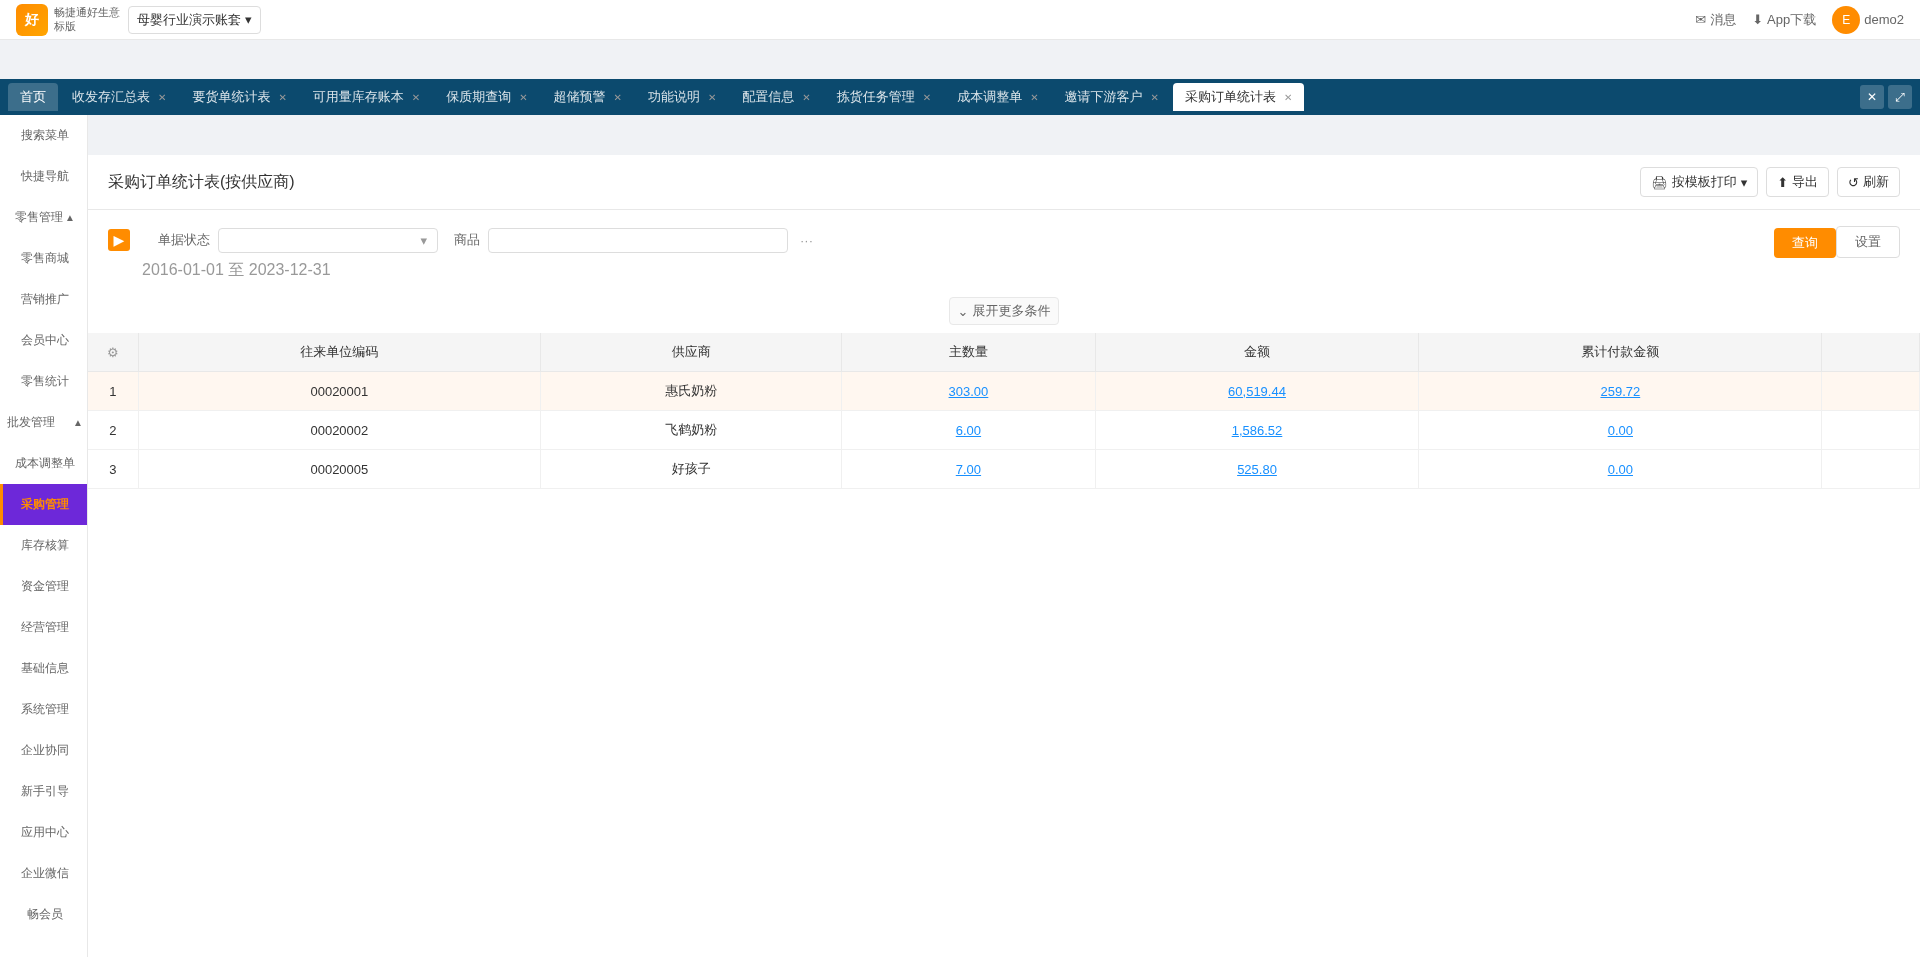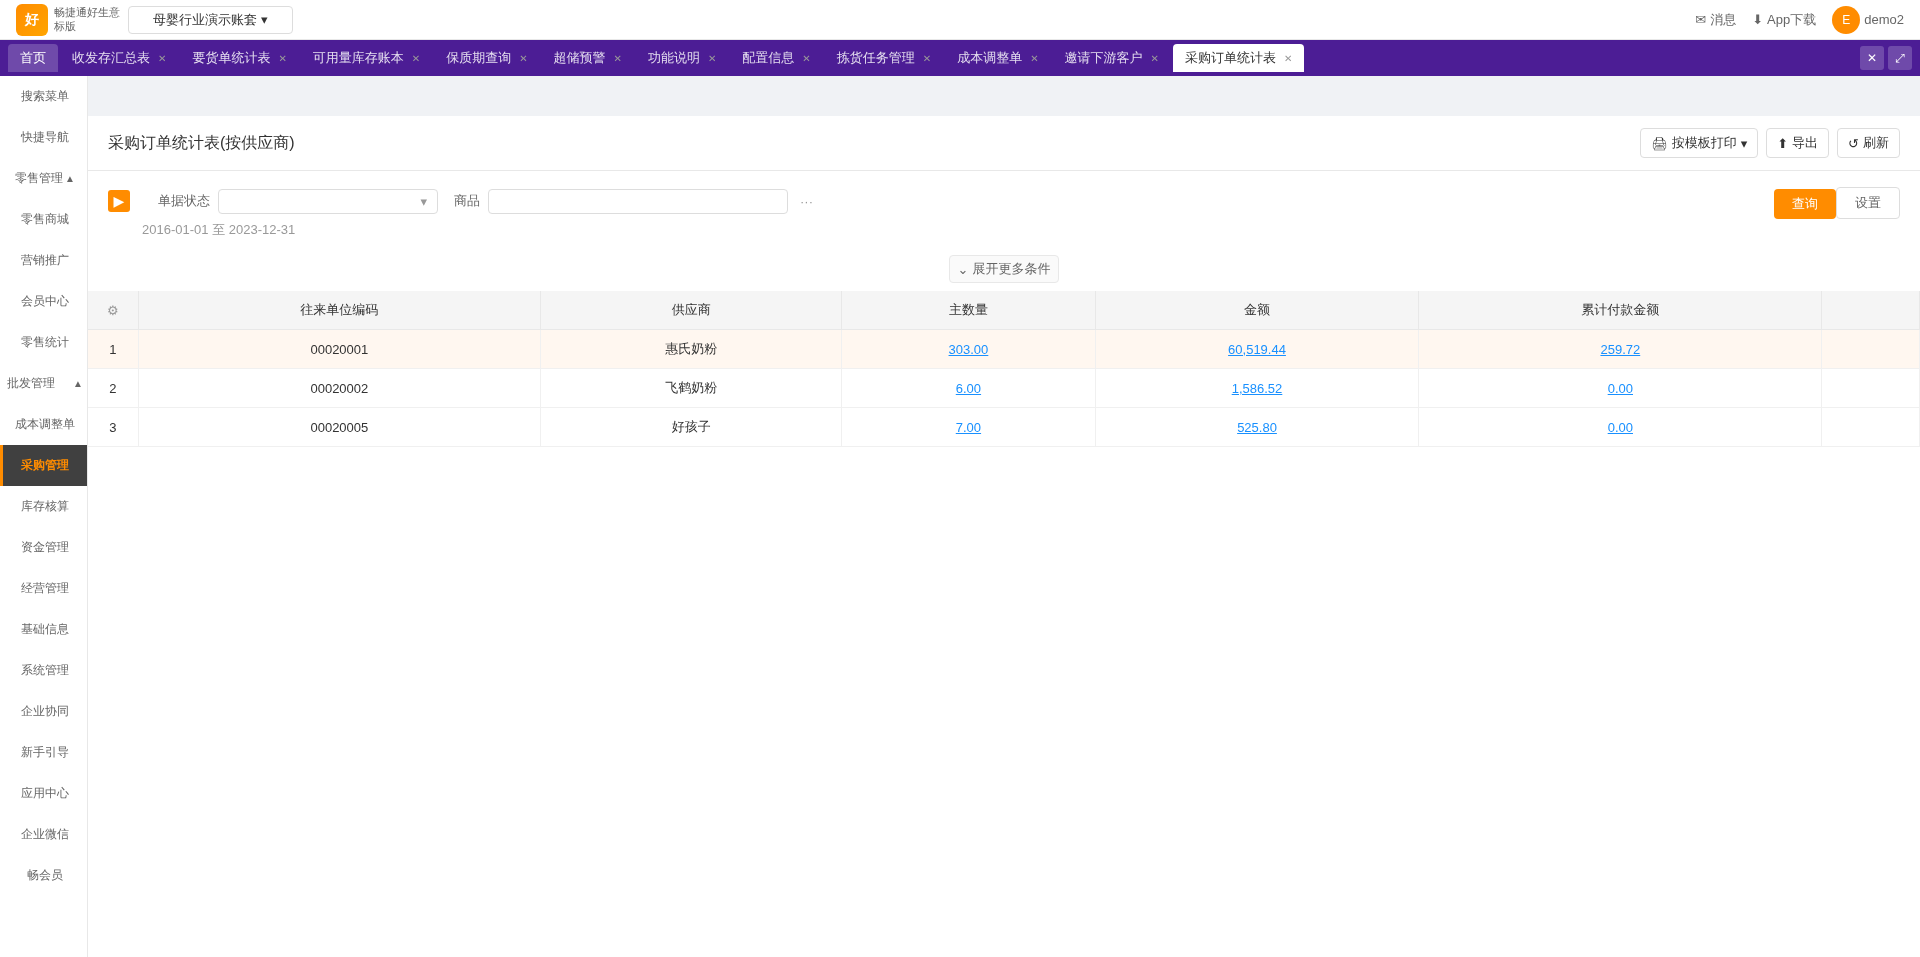--- a/index.html
+++ b/index.html
@@ -4,39 +4,39 @@
   <style>
     * { margin: 0; padding: 0; box-sizing: border-box; }
     body { font-family: 'Microsoft YaHei', sans-serif; font-size: 13px; background: #f0f2f5; width: 1920px; height: 957px; overflow: hidden; display: flex; flex-direction: column; }
 
     
     .top-bar { height: 40px; background: #fff; display: flex; align-items: center; justify-content: space-between; padding: 0 16px; border-bottom: 1px solid #e8e8e8; flex-shrink: 0; }
     .top-bar-left { display: flex; align-items: center; gap: 8px; }
     .logo-area { display: flex; align-items: center; gap: 6px; }
     .logo-icon { width: 32px; height: 32px; background: linear-gradient(135deg, #ff8c00, #ffa500); border-radius: 6px; display: flex; align-items: center; justify-content: center; color: white; font-size: 14px; font-weight: bold; }
     .logo-text { font-size: 11px; color: #666; line-height: 1.2; }
-    .workspace-selector { display: flex; align-items: center; gap: 4px; padding: 4px 24px; border: 1px solid #ddd; border-radius: 4px; cursor: pointer; color: #333; font-size: 13px; }
+    .workspace-selector { display: flex; align-items: center; gap: 4px; padding: 4px 8px; border: 1px solid #ddd; border-radius: 4px; cursor: pointer; color: #333; font-size: 13px; }
     .top-bar-right { display: flex; align-items: center; gap: 16px; }
     .top-bar-action { display: flex; align-items: center; gap: 4px; color: #666; cursor: pointer; font-size: 13px; }
     .user-avatar { width: 28px; height: 28px; border-radius: 50%; background: #ff8c00; display: flex; align-items: center; justify-content: center; color: white; font-size: 12px; }
 
     
-    .nav-tabs { height: 36px; background: #4c1d95; display: flex; align-items: center; padding: 0 8px; gap: 2px; flex-shrink: 0; overflow: hidden; }
+    .nav-tabs { height: 36px; background: #0c4a6e; display: flex; align-items: center; padding: 0 8px; gap: 2px; flex-shrink: 0; overflow: hidden; margin-top: 39px; }
     .nav-tab { height: 28px; padding: 0 12px; border-radius: 4px 4px 0 0; display: flex; align-items: center; gap: 6px; cursor: pointer; font-size: 13px; color: rgba(255,255,255,0.85); white-space: nowrap; background: transparent; }
     .nav-tab.home { background: rgba(255,255,255,0.2); color: white; }
     .nav-tab.active { background: white; color: #333; }
     .nav-tab .close-btn { font-size: 10px; color: #999; margin-left: 2px; }
     .nav-controls { margin-left: auto; display: flex; gap: 4px; }
     .nav-ctrl-btn { width: 24px; height: 24px; background: rgba(255,255,255,0.2); border-radius: 3px; display: flex; align-items: center; justify-content: center; cursor: pointer; color: white; font-size: 12px; }
 
     
     .main-layout { display: flex; flex: 1; overflow: hidden; }
     .sidebar { width: 88px; background: #fff; border-right: 1px solid #e8e8e8; display: flex; flex-direction: column; overflow-y: auto; flex-shrink: 0; }
     .sidebar-item { padding: 12px 4px; text-align: center; cursor: pointer; color: #666; font-size: 12px; border-left: 3px solid transparent; }
-    .sidebar-item.active { color: #ff8c00; background: #404040; border-left-color: #ff8c00; font-weight: bold; }
+    .sidebar-item.active { color: #ff8c00; background: #6d28d9; border-left-color: #ff8c00; font-weight: bold; }
 
     
     .content { flex: 1; background: #f0f2f5; overflow: auto; display: flex; flex-direction: column; margin-top: 40px; }
     .page-header { background: #fff; padding: 12px 20px 0; border-bottom: 1px solid #e8e8e8; display: flex; align-items: center; justify-content: space-between; }
     .page-title { font-size: 16px; color: #333; font-weight: 500; padding-bottom: 12px; }
     .page-header-actions { display: flex; align-items: center; gap: 8px; padding-bottom: 12px; }
     .btn-template { display: flex; align-items: center; gap: 4px; padding: 5px 10px; border: 1px solid #ddd; border-radius: 4px; cursor: pointer; font-size: 13px; color: #333; background: #fff; }
     .btn-export { display: flex; align-items: center; gap: 4px; padding: 5px 10px; border: 1px solid #ddd; border-radius: 4px; cursor: pointer; font-size: 13px; color: #333; background: #fff; }
     .btn-refresh { display: flex; align-items: center; gap: 4px; padding: 5px 10px; border: 1px solid #ddd; border-radius: 4px; cursor: pointer; font-size: 13px; color: #333; background: #fff; }
     .filter-item { display: flex; align-items: center; gap: 8px; }
@@ -263,21 +263,21 @@
           <span style="color:#999;cursor:pointer;margin-left:4px;">···</span>
         </div>
 
         <div class="filter-actions">
           <button class="btn-query">查询</button>
           <button class="btn-settings">设置</button>
         </div>
       </div>
 
       <div style="display:flex;align-items:center;padding-left:34px;margin-top:2px;">
-        <span style="font-size:13px;color:#999;">
+        <span style="font-size:16px;color:#999;">
           <span>2016-01-01</span>
           <span> 至 </span>
           <span>2023-12-31</span>
         </span>
       </div>
 
       <div class="filter-expand-row">
         <div class="filter-toggle">
           <span>⌄</span>
           <span>展开更多条件</span>

